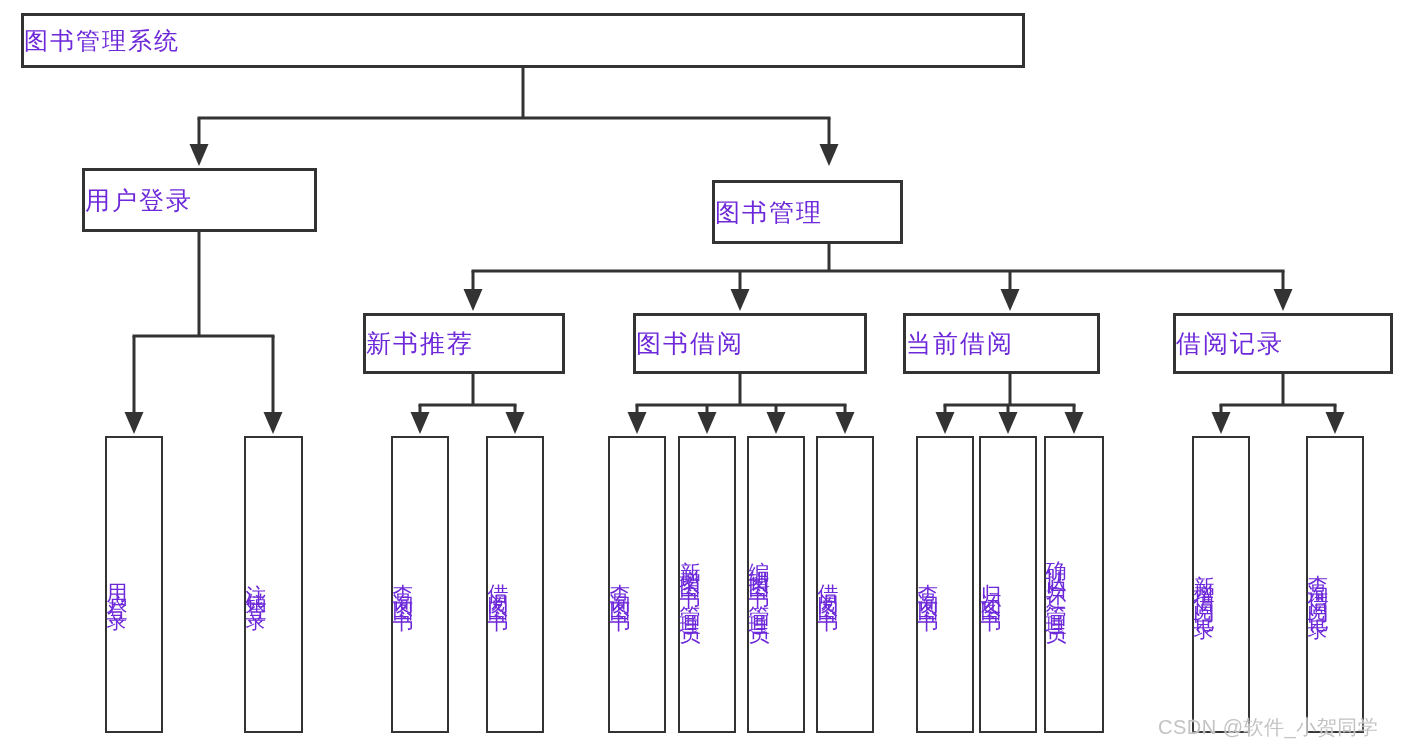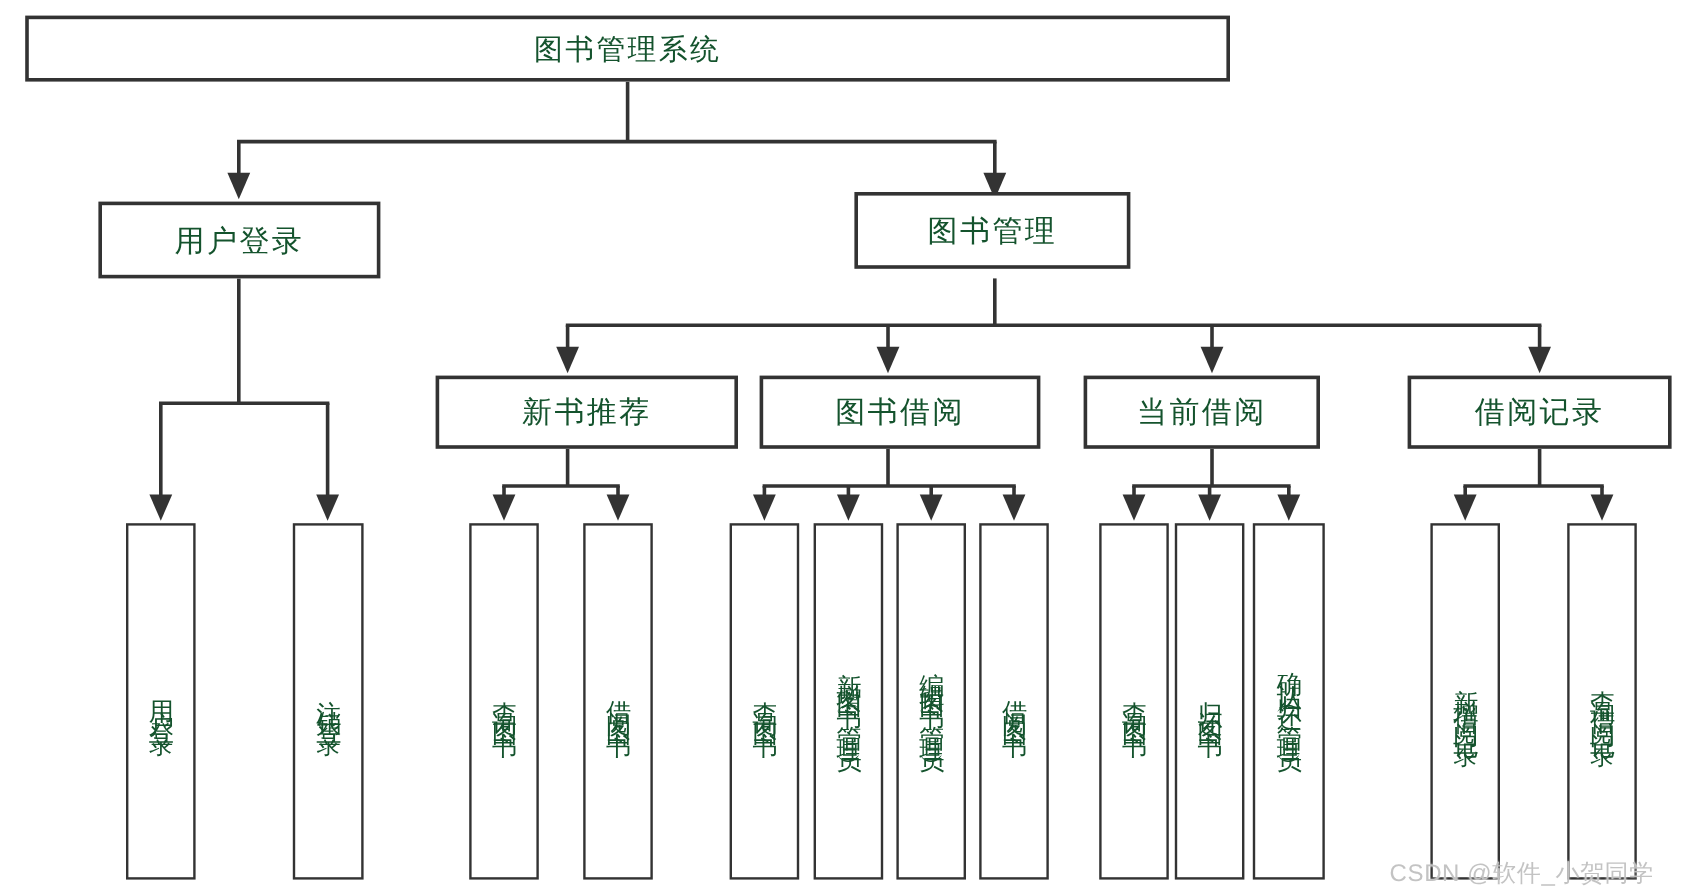--- a/index.html
+++ b/index.html
@@ -17,22 +17,21 @@
     width: 1405px; height: 747px;
     z-index: 1;
   }
   .node {
     position: absolute;
     box-sizing: border-box;
     border: 3px solid #333333;
     background: #ffffff;
     display: flex;
     align-items: center;
-    justify-content: center;
-    color: #14532d;
+    color: #6d28d9;
     z-index: 2;
   }
   .node.h { font-size: 25px; letter-spacing: 2px; white-space: nowrap; }
   .node.root { font-size: 24px; }
   .node.v { border-width: 2.5px; }
   .node.v .lbl {
     writing-mode: vertical-rl;
     letter-spacing: 9px;
     font-size: 21px;
     line-height: 1;
@@ -109,25 +108,25 @@
       <path d="M 1325.5 412 L 1344.5 412 L 1335 434 Z" fill="#333333"></path>
     </svg>
 
   <div class="node h root" style="left:21px;top:13px;width:1004px;height:55px">
     <span class="lbl">图书管理系统</span>
   </div>
 
   <div class="node h" style="left:82px;top:168px;width:235px;height:64px">
     <span class="lbl">用户登录</span>
   </div>
-  <div class="node h" style="left:712px;top:160px;width:230px;height:64px">
+  <div class="node h" style="left:712px;top:180px;width:191px;height:64px">
     <span class="lbl">图书管理</span>
   </div>
 
-  <div class="node h" style="left:363px;top:313px;width:252px;height:61px">
+  <div class="node h" style="left:363px;top:313px;width:202px;height:61px">
     <span class="lbl">新书推荐</span>
   </div>
   <div class="node h" style="left:633px;top:313px;width:234px;height:61px">
     <span class="lbl">图书借阅</span>
   </div>
   <div class="node h" style="left:903px;top:313px;width:197px;height:61px">
     <span class="lbl">当前借阅</span>
   </div>
   <div class="node h" style="left:1173px;top:313px;width:220px;height:61px">
     <span class="lbl">借阅记录</span>

